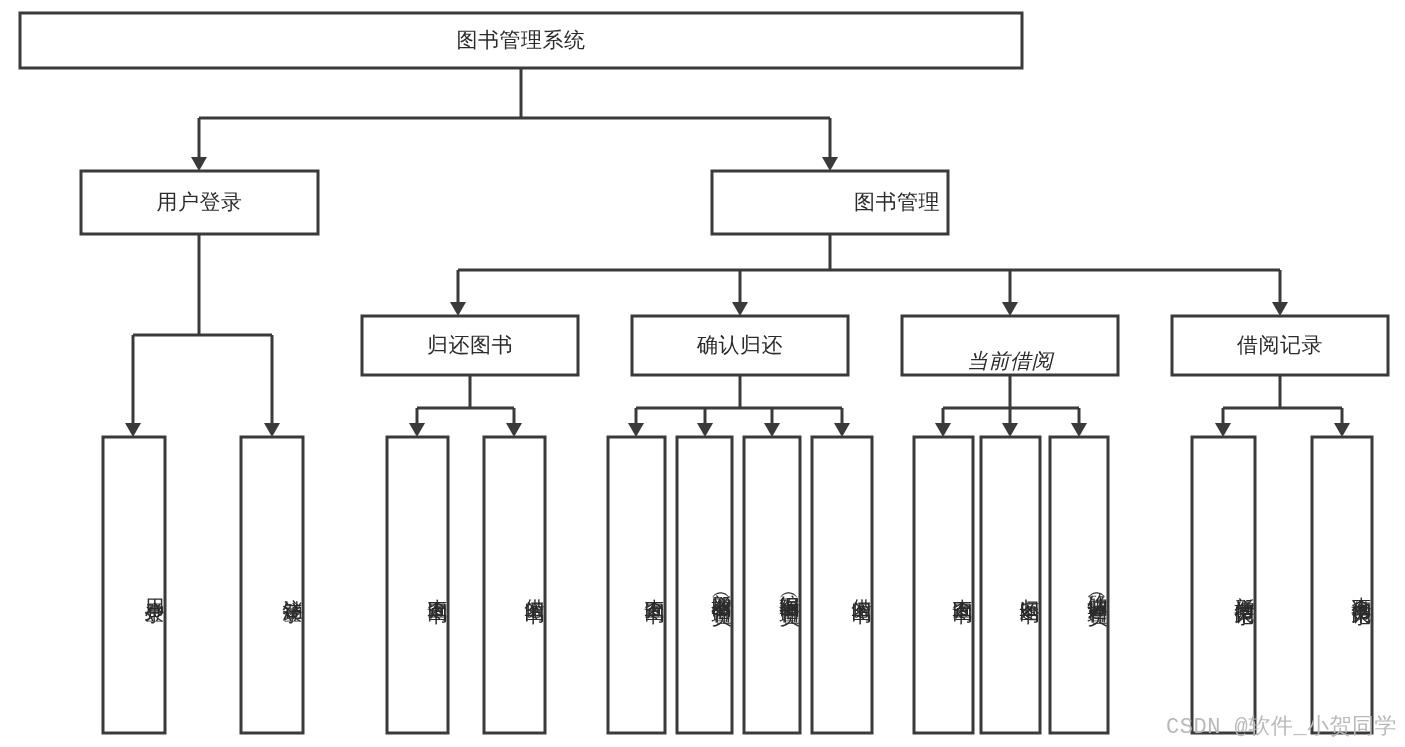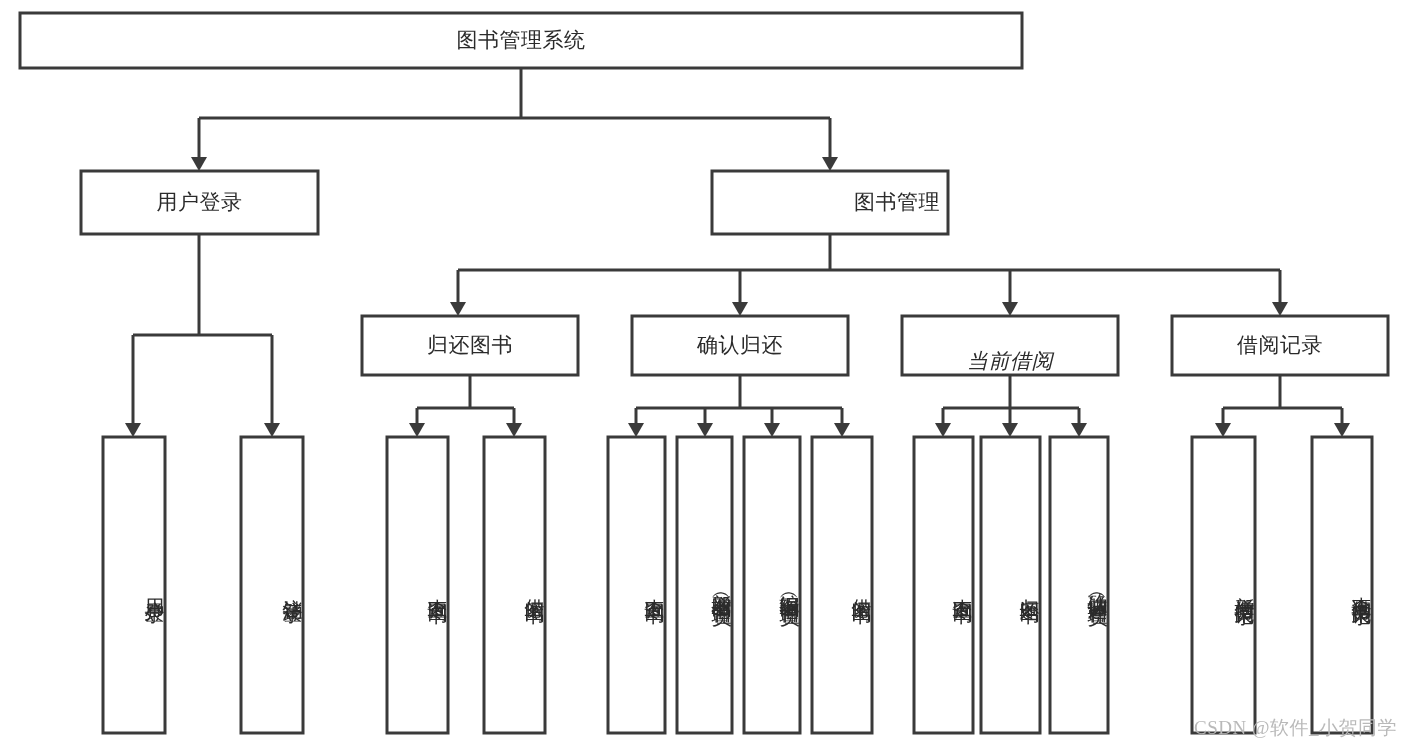--- a/index.html
+++ b/index.html
@@ -61,23 +61,23 @@
     text-orientation: upright;
     font-size: 20px;
     letter-spacing: 2px;
     align-items: flex-start;
     padding-top: 4px;
   }
   .watermark {
     position: absolute;
     right: 8px;
     bottom: 6px;
-    font-size: 19px;
+    font-size: 22px;
     color: #b9b9b9;
-    font-family: Liberation Serif, serif;
+    font-family: Liberation Mono, monospace;
     letter-spacing: 0.5px;
     white-space: nowrap;
   }
 </style>
 </head>
 <body>
 
 <div id="diagram-root">
 
   <svg class="flow" viewBox="0 0 1405 747">

